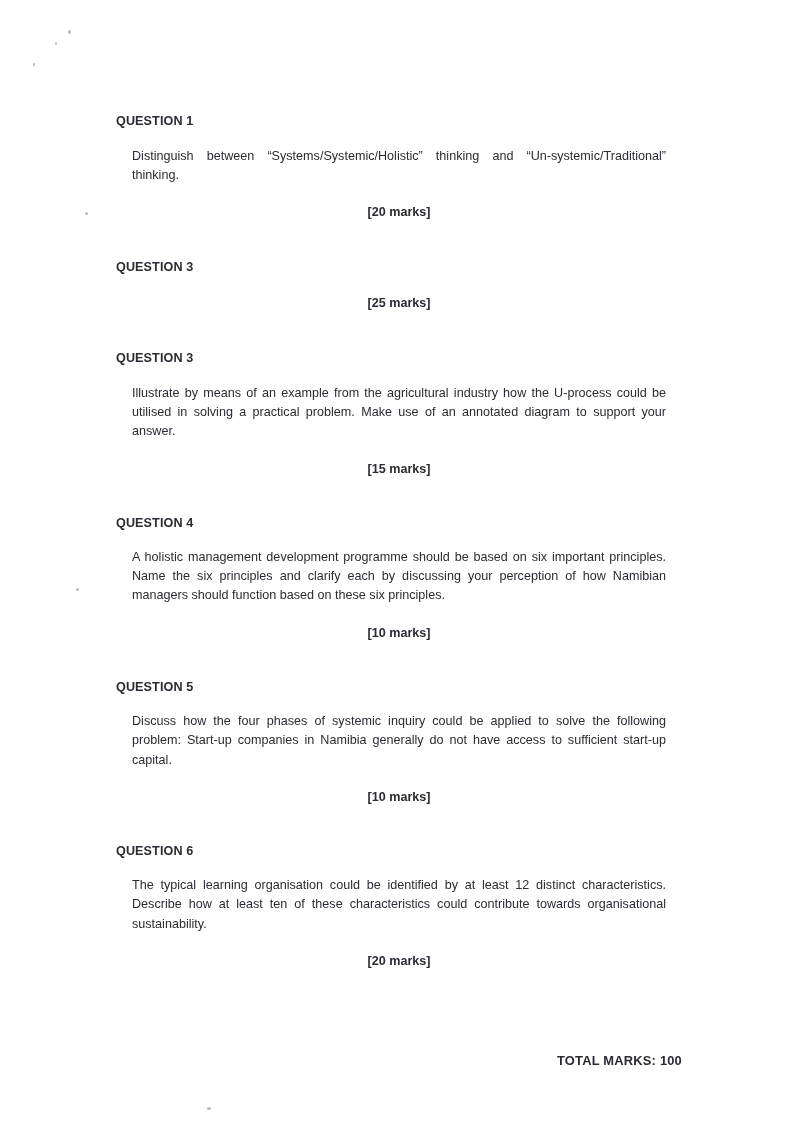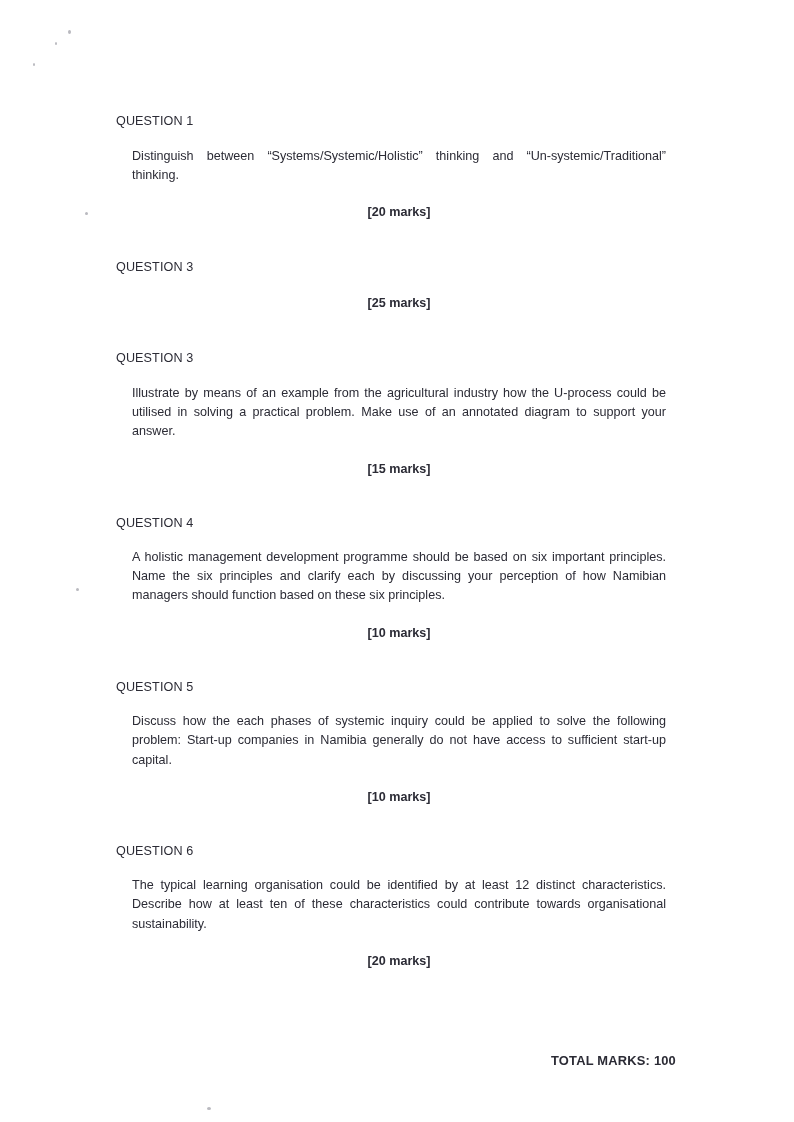--- a/index.html
+++ b/index.html
@@ -20,21 +20,21 @@
     position: absolute;
     left: 116px;
     top: 112px;
     width: 566px;
   }
   .question-block {
     margin-bottom: 0;
   }
   .q-heading {
     font-size: 12.6px;
-    font-weight: normal;
+    font-weight: bold;
     letter-spacing: 0.1px;
     line-height: 18.5px;
     margin: 0 0 1px 0;
     color: #2b2b35;
   }
   .q-body {
     font-size: 12.6px;
     line-height: 19.2px;
     text-align: justify;
     text-justify: inter-word;
@@ -53,21 +53,21 @@
   .gap {
     height: 37px;
   }
   .gap-small {
     height: 36px;
   }
   .total-marks {
     font-size: 12.9px;
     font-weight: bold;
     text-align: right;
-    margin: 6px;
+    margin: 0;
     color: #2b2b35;
     letter-spacing: 0.2px;
   }
   .total-wrap {
     margin-top: 83px;
   }
   
   .speck {
     position: absolute;
     background: #b9b9bf;
@@ -114,21 +114,21 @@
     <div class="question-block">
       <div class="q-heading">QUESTION 4</div>
       <div class="q-body">A holistic management development programme should be based on six important principles. Name the six principles and clarify each by discussing your perception of how Namibian managers should function based on these six principles.</div>
       <div class="q-marks">[10 marks]</div>
     </div>
 
     <div class="gap-small"></div>
 
     <div class="question-block">
       <div class="q-heading">QUESTION 5</div>
-      <div class="q-body">Discuss how the each phases of systemic inquiry could be applied to solve the following problem: Start-up companies in Namibia generally do not have access to sufficient start-up capital.</div>
+      <div class="q-body">Discuss how the four phases of systemic inquiry could be applied to solve the following problem: Start-up companies in Namibia generally do not have access to sufficient start-up capital.</div>
       <div class="q-marks">[10 marks]</div>
     </div>
 
     <div class="gap-small"></div>
 
     <div class="question-block">
       <div class="q-heading">QUESTION 6</div>
       <div class="q-body">The typical learning organisation could be identified by at least 12 distinct characteristics. Describe how at least ten of these characteristics could contribute towards organisational sustainability.</div>
       <div class="q-marks">[20 marks]</div>
     </div>

